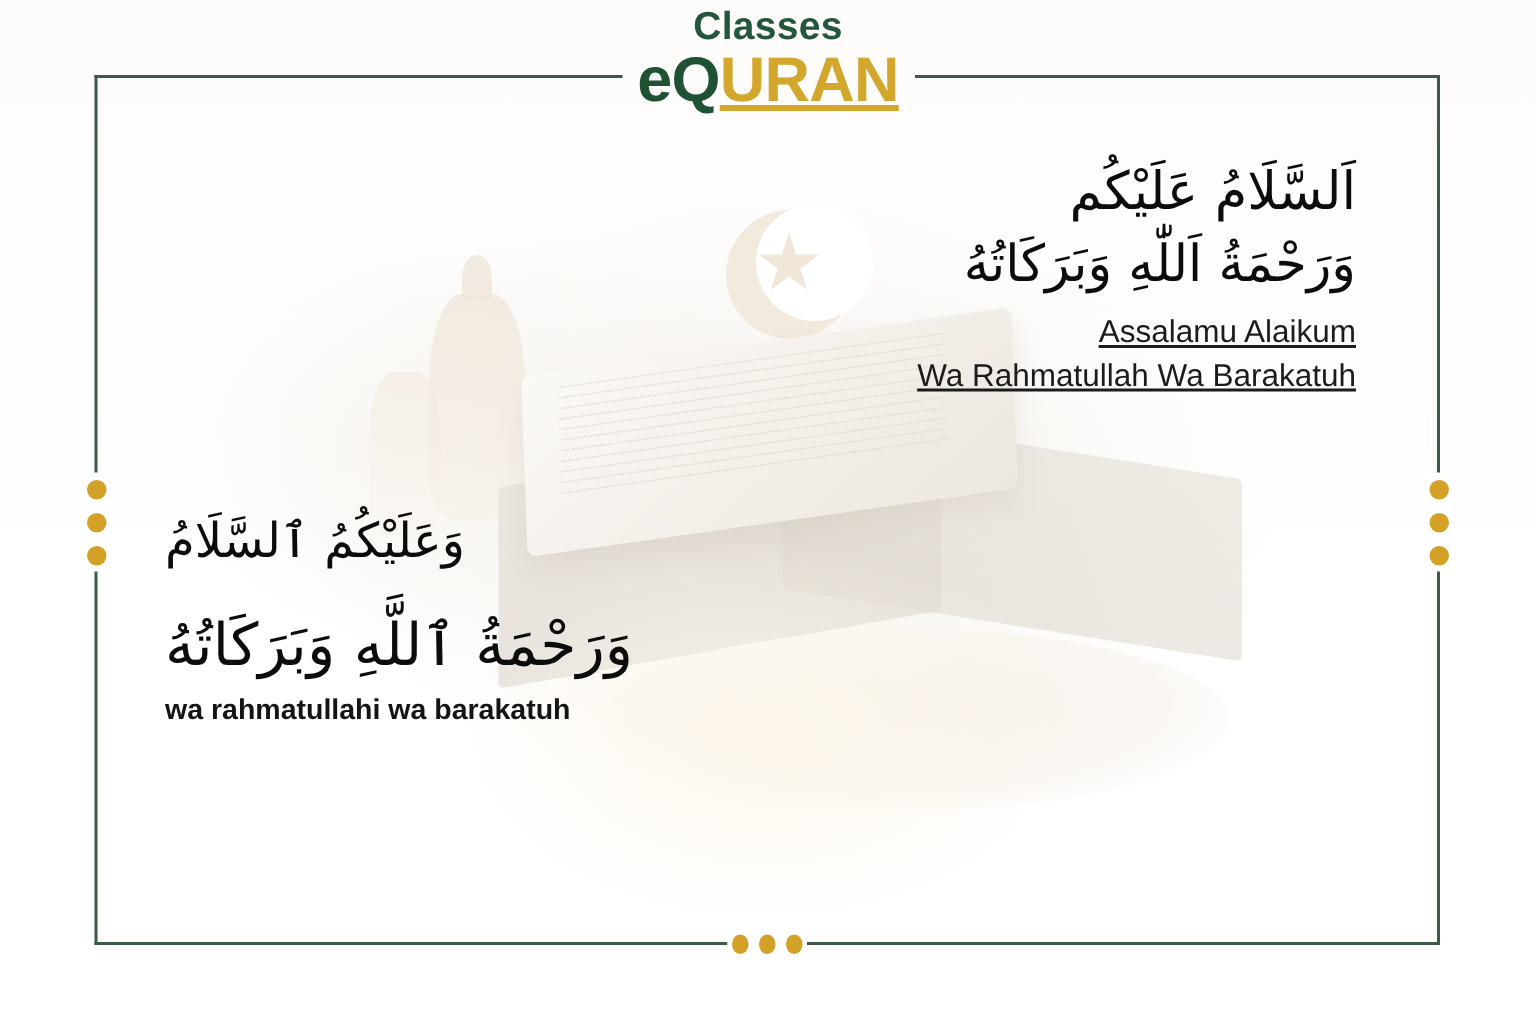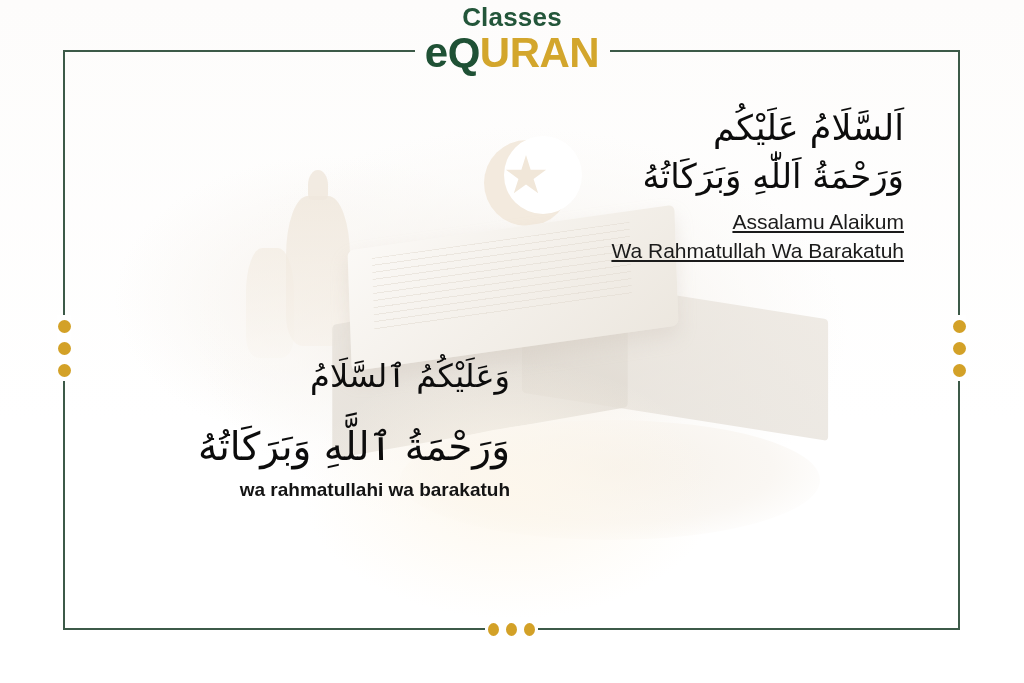--- a/index.html
+++ b/index.html
@@ -209,21 +209,21 @@
   }
   #logo-main {
     display: block;
     margin-top: 2px;
     font-family: "Liberation Sans", sans-serif;
     font-weight: bold;
     font-size: 42px;
     letter-spacing: -0.5px;
   }
   .logo-eq { color: #1f5135; }
-  .logo-uran { color: #d3a62c; }
+  .logo-uran { color: #d3a62c; text-decoration: underline; }
 
   
   .salam-block {
     position: absolute;
     color: #111111;
   }
   .arabic {
     font-family: "DejaVu Sans", sans-serif;
     color: #0c0c0c;
     direction: rtl;
@@ -250,23 +250,23 @@
     font-family: "Liberation Sans", sans-serif;
     font-size: 21px;
     line-height: 1.38;
     color: #1b1b1b;
     font-weight: normal;
     text-decoration: underline;
   }
 
   
   #block-reply {
-    left: 110px; top: 352px;
+    left: 110px; top: 336px;
     width: 400px;
-    text-align: right;
+    text-align: left;
   }
   #block-reply .arabic-1 {
     font-size: 32px;
     line-height: 1.5;
   }
   #block-reply .arabic-2 {
     font-size: 39px;
     line-height: 1.5;
     margin-top: 18px;
   }

